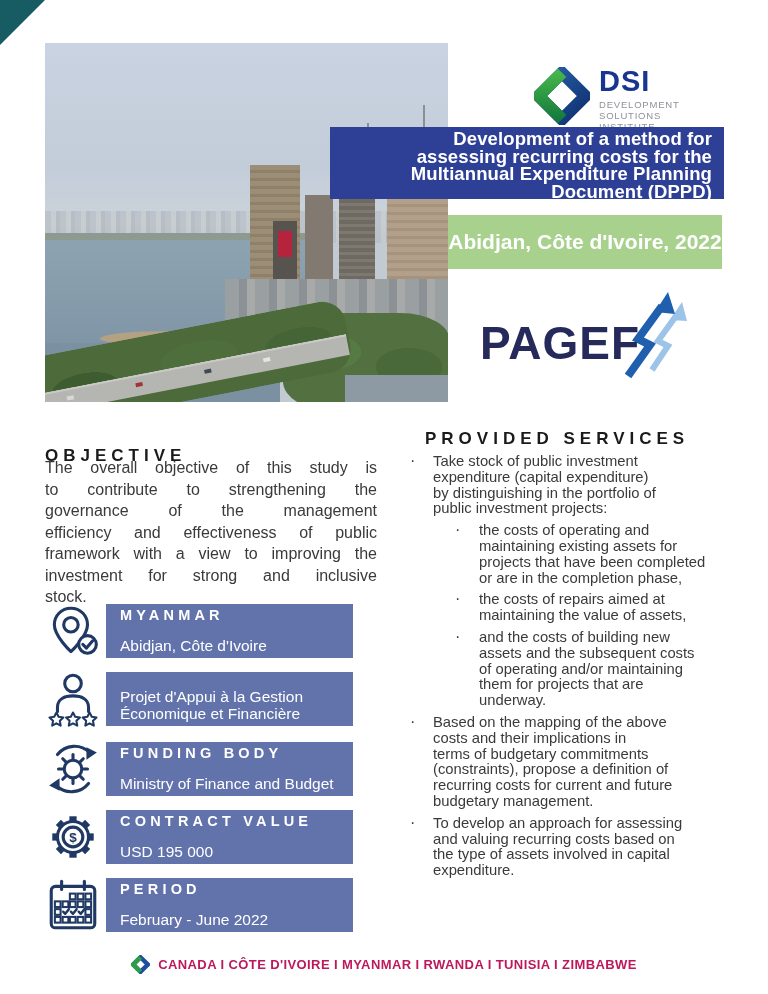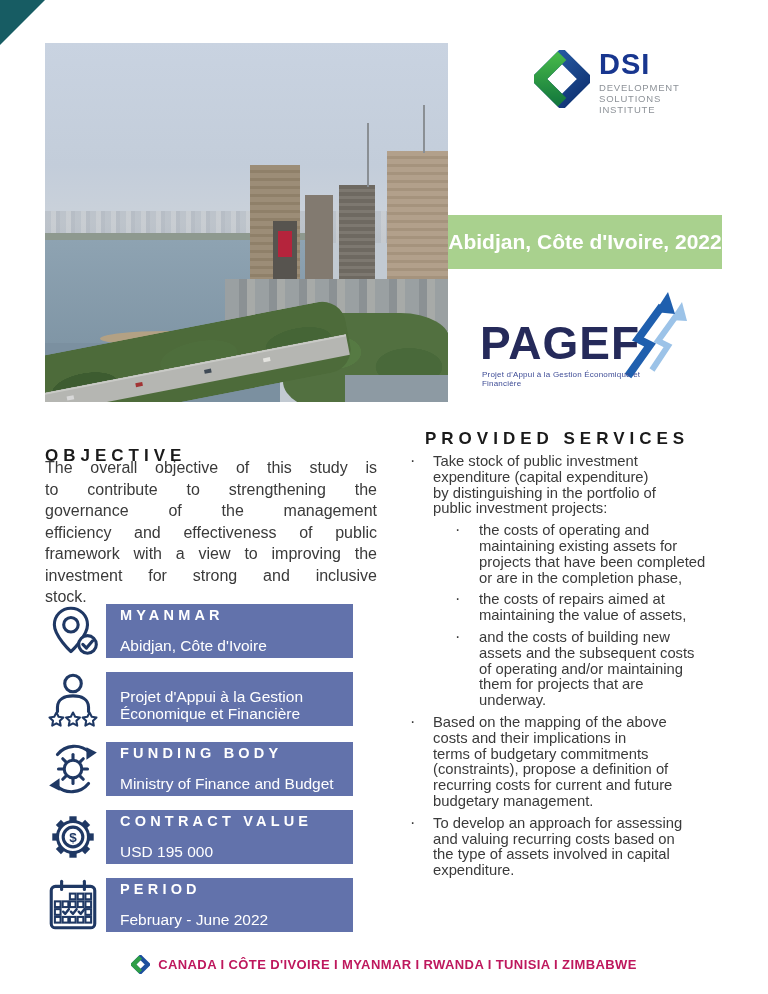--- a/index.html
+++ b/index.html
@@ -45,21 +45,21 @@
   .car1 { left:60px; background:#d8d8d8; } .car2 { left:130px; background:#a23434; }
   .car3 { left:200px; background:#3f4a55; } .car4 { left:260px; background:#e4e4e0; }
   .ph-green2 { left:238px; top:270px; width:168px; height:98px; border-radius:30%;
     background:radial-gradient(50px 30px at 30% 40%,#567a43 55%,transparent 56%),
                radial-gradient(60px 34px at 75% 55%,#49693a 55%,transparent 56%),#527040; }
   .ph-dirt { left:150px; top:298px; width:118px; height:36px; background:#a8693e; border-radius:45%;
     transform:rotate(-8deg); }
   .ph-beach { left:300px; top:332px; width:103px; height:27px; background:#8d9aa3; }
 
   
-  .dsi-logo { position:absolute; left:534px; top:50px; display:flex; align-items:flex-start; gap:9px; }
+  .dsi-logo { position:absolute; left:534px; top:67px; display:flex; align-items:flex-start; gap:9px; }
   .dsi-name { font-size:29px; font-weight:700; color:#18368F; letter-spacing:1px; line-height:28px; }
   .dsi-sub { margin-top:4px; font-size:9.5px; line-height:11px; letter-spacing:.8px; color:#8d9298;
     white-space:pre-line; font-weight:500; }
 
   
   .title-banner { position:absolute; left:330px; top:127px; width:394px; height:72px; background:#2E3F96;
     color:#fff; text-align:right; padding:3px 12px 0 6px; font-size:18.5px; line-height:17.5px;
     font-weight:600; white-space:pre-line; letter-spacing:.1px; }
   .location-banner { position:absolute; left:448px; top:215px; width:274px; height:54px; background:#A9D18E;
     color:#fff; display:flex; align-items:center; justify-content:center; font-size:21px; font-weight:600; }
@@ -156,32 +156,35 @@
       <path d="M30 5 L5 30 L30 55" fill="none" stroke="url(#gg1)" stroke-width="13"></path>
     </svg>
     <div>
       <div class="dsi-name">DSI</div>
       <div class="dsi-sub">DEVELOPMENT
 SOLUTIONS
 INSTITUTE</div>
     </div>
   </div>
 
+  <div class="title-banner">Development of a method for
+assessing recurring costs for the
+Multiannual Expenditure Planning
+Document (DPPD)</div>
   <div class="location-banner">
     <span>Abidjan, Côte d'Ivoire, 2022</span>
   </div>
 
   <svg class="pagef-zigzag" width="80" height="94" viewBox="0 0 80 94">
     <path d="M34 82 L50 58 L40 53 L58 28" fill="none" stroke="#9cc3e8" stroke-width="6"></path>
     <polygon points="52,32 64,14 69,33" fill="#9cc3e8"></polygon>
     <path d="M10 88 L32 57 L20 51 L44 18" fill="none" stroke="#1f5fae" stroke-width="8"></path>
     <polygon points="37,24 50,4 57,26" fill="#1f5fae"></polygon>
   </svg>
   <div class="pagef-name">PAGEF</div>
-  <div class="pagef-tagline">Projet d'Appui à la Gestion Économique et Financière</div>
 
   <h2 class="section-heading h-objective">OBJECTIVE</h2>
   <div class="obj-par">
     <div class="jline">The overall objective of this study is</div>
     <div class="jline">to contribute to strengthening the</div>
     <div class="jline">governance of the management</div>
     <div class="jline">efficiency and effectiveness of public</div>
     <div class="jline">framework with a view to improving the</div>
     <div class="jline">investment for strong and inclusive</div>
     <div class="jline last">stock.</div>

